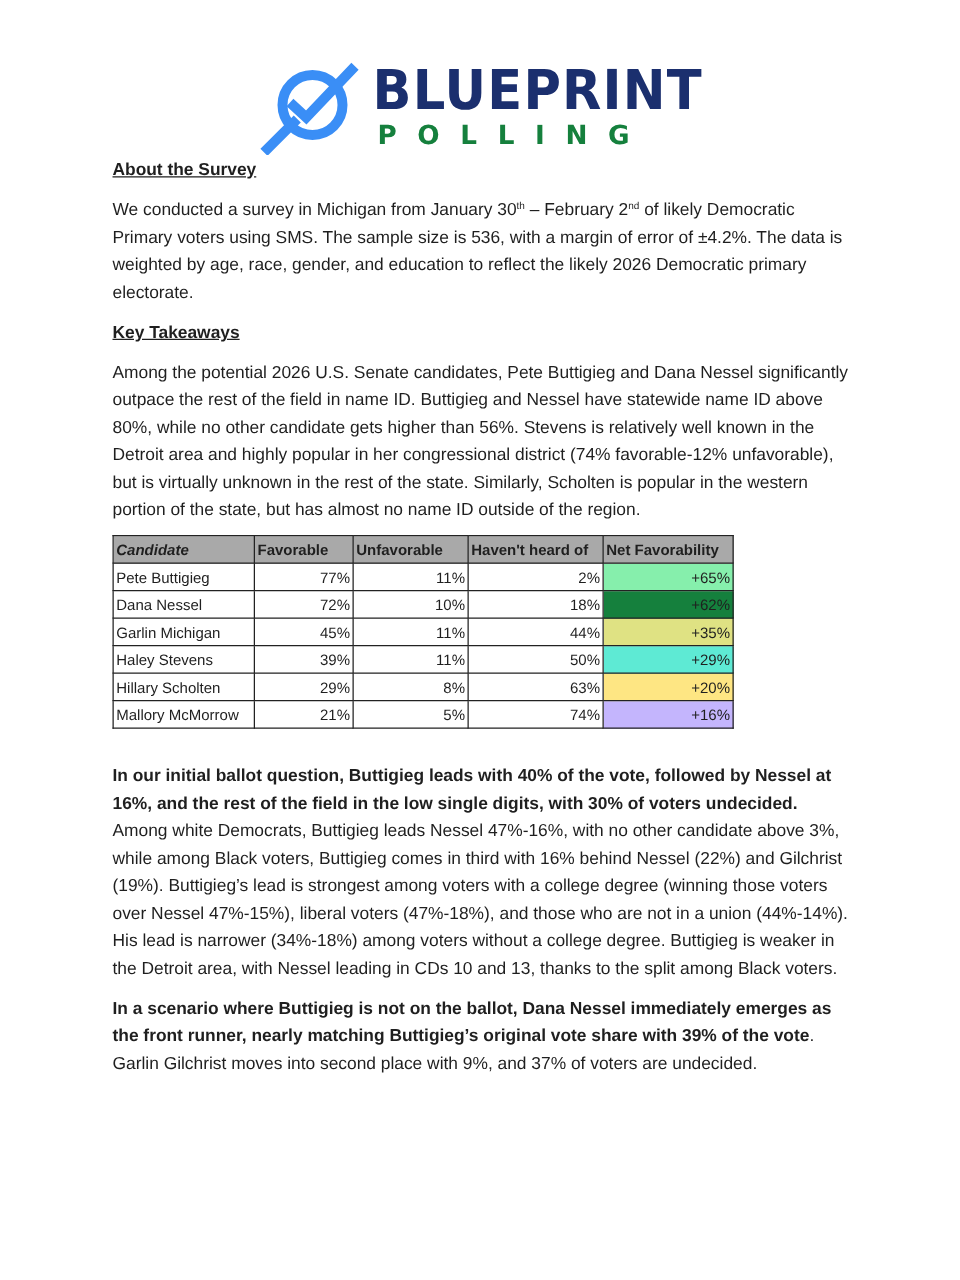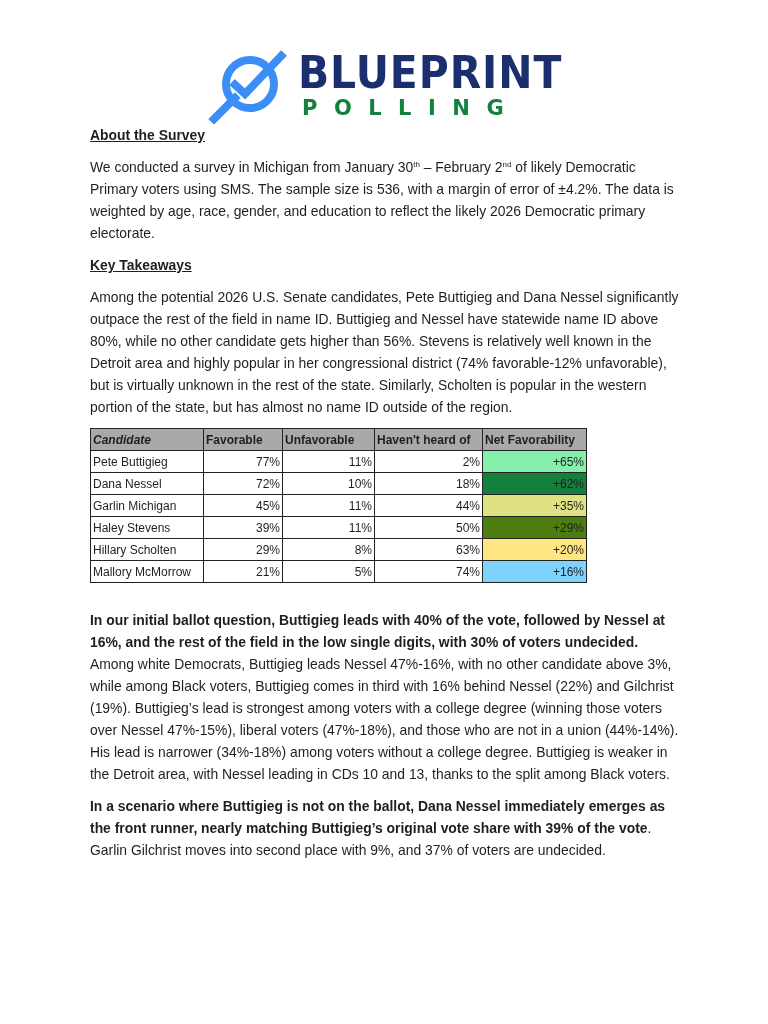--- a/index.html
+++ b/index.html
@@ -103,35 +103,35 @@
           <td class="num">45%</td>
           <td class="num">11%</td>
           <td class="num">44%</td>
           <td class="num" style="background: rgb(223, 226, 131); margin-left: 16px;">+35%</td>
         </tr>
         <tr>
           <td>Haley Stevens</td>
           <td class="num">39%</td>
           <td class="num">11%</td>
           <td class="num">50%</td>
-          <td class="num" style="background: #4d7c0f;">+29%</td>
+          <td class="num" style="background: #5eead4;">+29%</td>
         </tr>
         <tr>
           <td>Hillary Scholten</td>
           <td class="num">29%</td>
           <td class="num">8%</td>
           <td class="num">63%</td>
           <td class="num" style="background: rgb(254, 230, 131);">+20%</td>
         </tr>
         <tr>
           <td>Mallory McMorrow</td>
           <td class="num">21%</td>
           <td class="num">5%</td>
           <td class="num">74%</td>
-          <td class="num" style="background: #7dd3fc; padding-left: 42px;">+16%</td>
+          <td class="num" style="background: #c4b5fd; padding-left: 42px;">+16%</td>
         </tr>
       </tbody>
   </table>
 
   <p class="ballot"><b>In our initial ballot question, Buttigieg leads with 40% of the vote, followed by Nessel at 16%, and the rest of the field in the low single digits, with 30% of voters undecided.</b><span> Among white Democrats, Buttigieg leads Nessel 47%-16%, with no other candidate above 3%, while among Black voters, Buttigieg comes in third with 16% behind Nessel (22%) and Gilchrist (19%). Buttigieg’s lead is strongest among voters with a college degree (winning those voters over Nessel 47%-15%), liberal voters (47%-18%), and those who are not in a union (44%-14%). His lead is narrower (34%-18%) among voters without a college degree. Buttigieg is weaker in the Detroit area, with Nessel leading in CDs 10 and 13, thanks to the split among Black voters.</span></p>
   <div class="gap1"></div>
   <p><b>In a scenario where Buttigieg is not on the ballot, Dana Nessel immediately emerges as the front runner, nearly matching Buttigieg’s original vote share with 39% of the vote</b><span>. Garlin Gilchrist moves into second place with 9%, and 37% of voters are undecided.</span></p>
 </div>
 
 </body></html>

